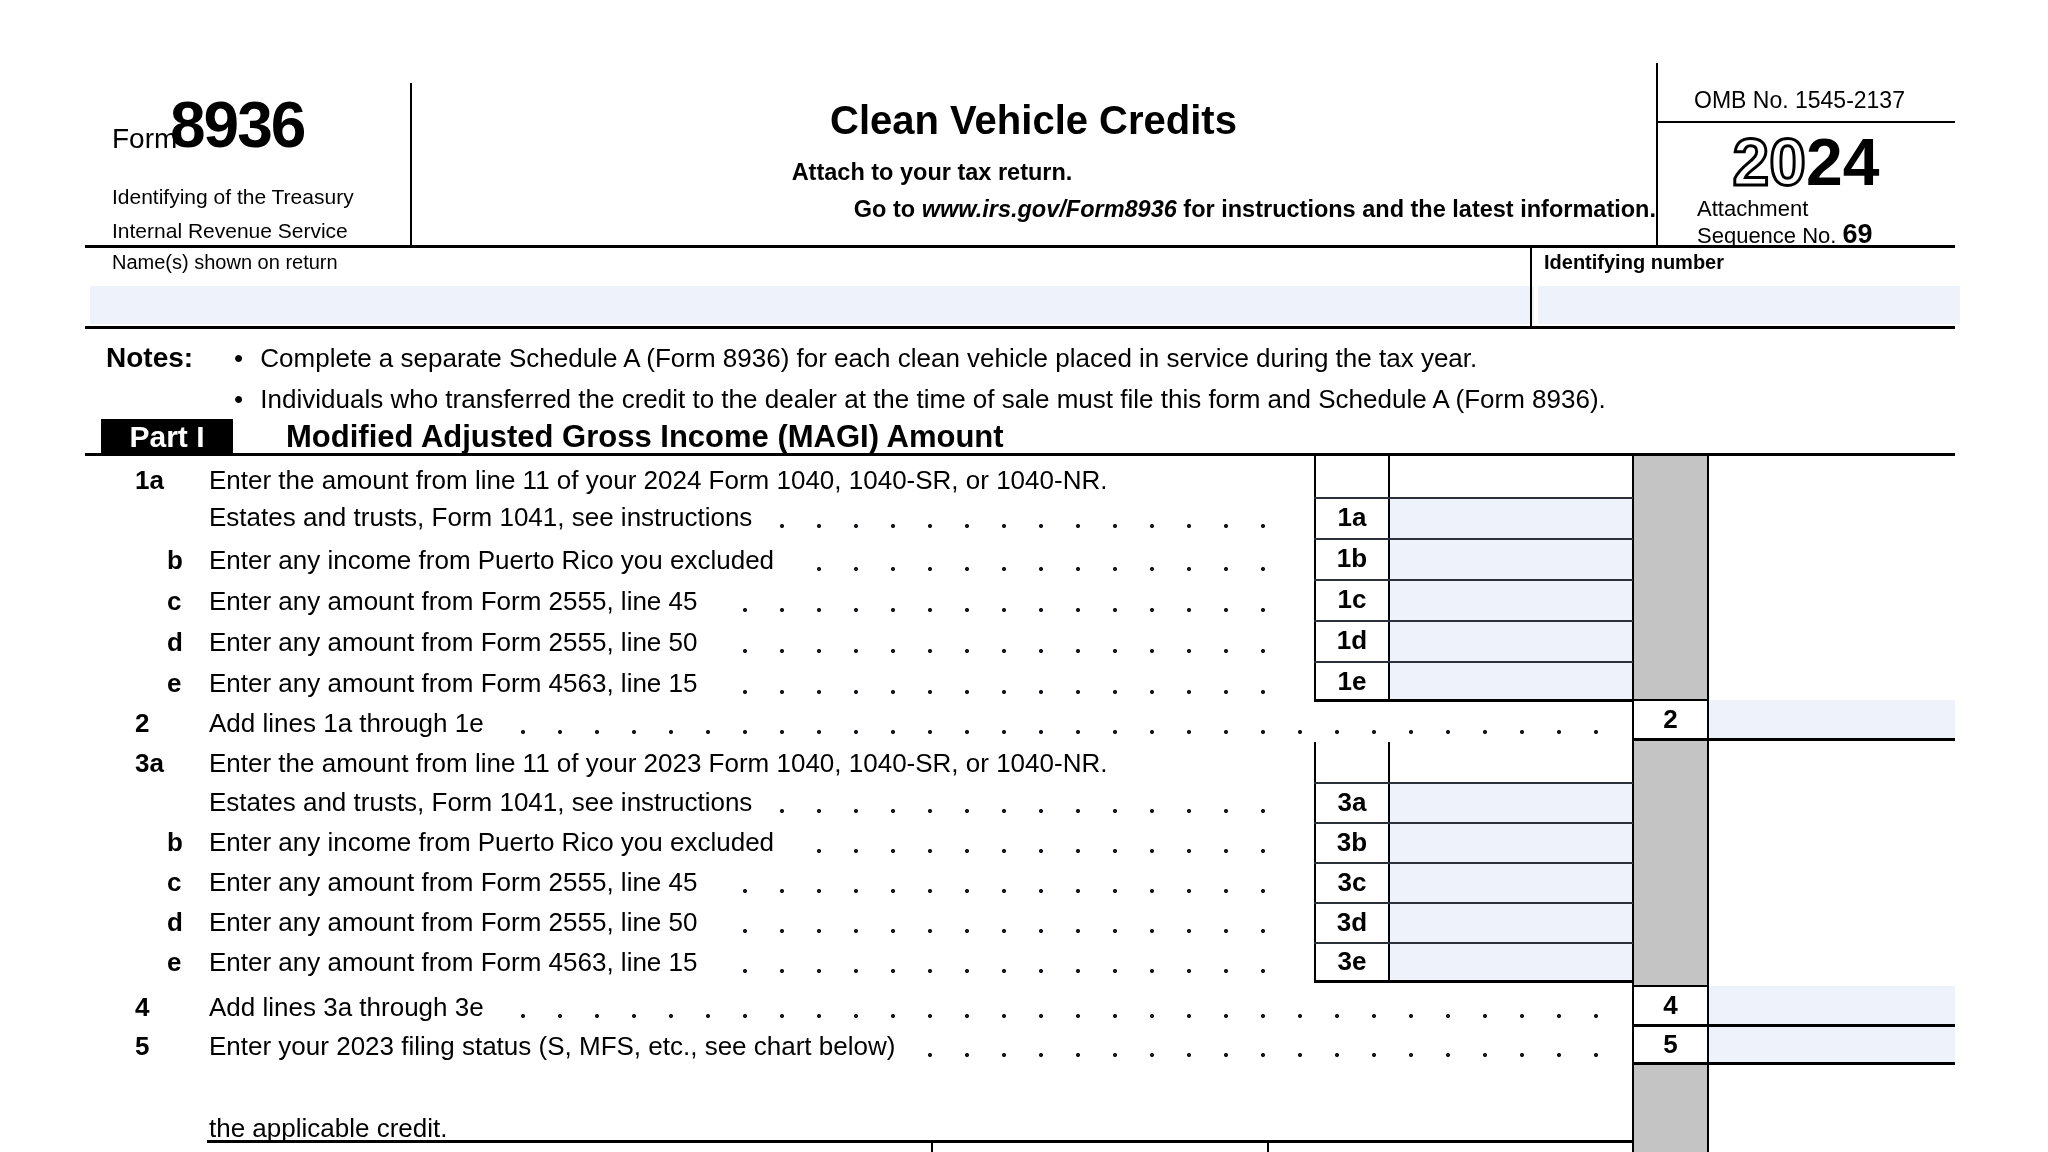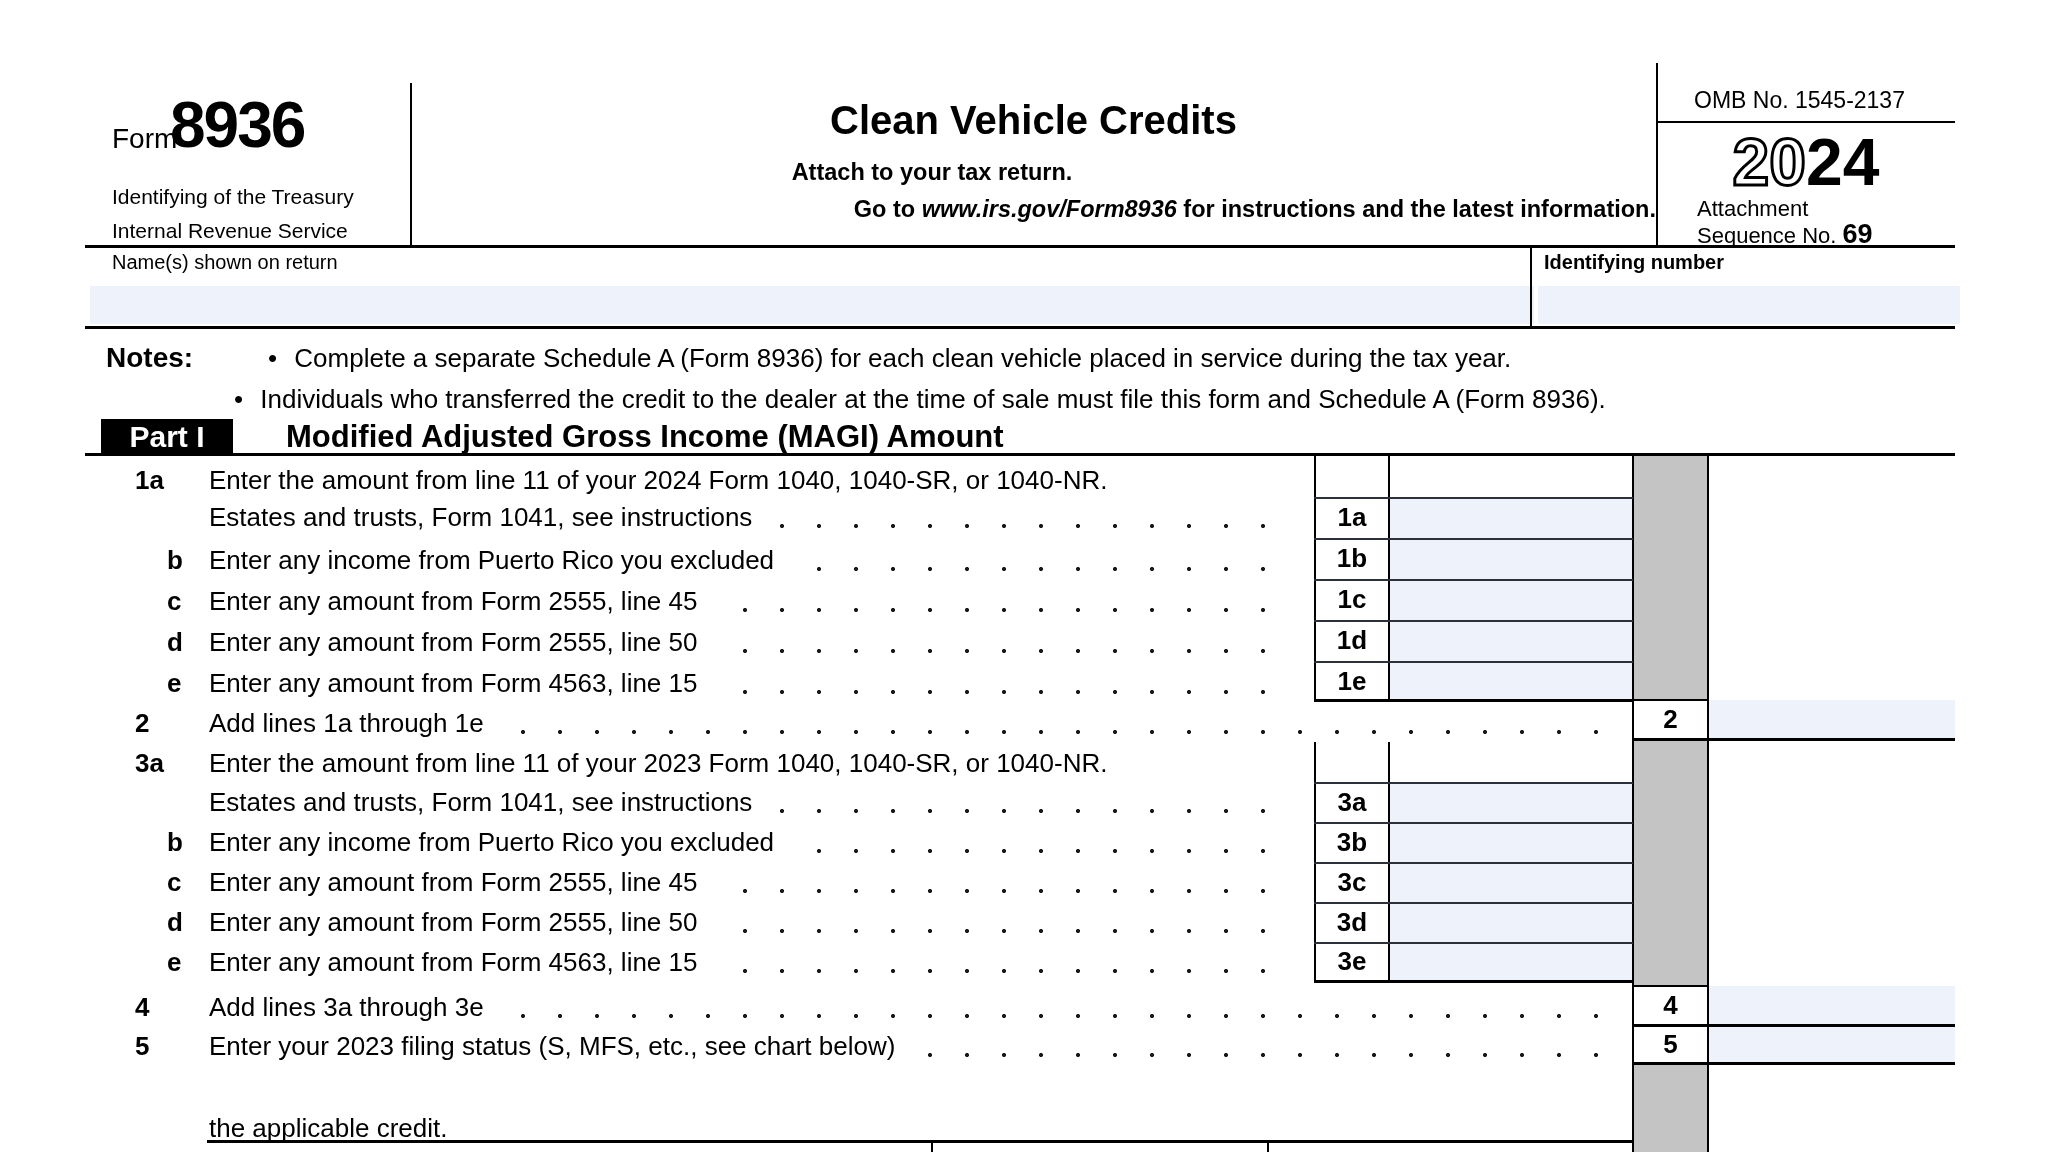--- a/index.html
+++ b/index.html
@@ -56,21 +56,21 @@
 
   <div class="hline" style="left:85px;top:245px;width:1870px;height:3px;"></div>
   <span class="abs" style="left:112px;top:250px;font-size:20px;line-height:25px;">Name(s) shown on return</span>
   <span class="abs bold" style="left:1544px;top:250px;font-size:20px;line-height:25px;">Identifying number</span>
   <div class="blue btxt" style="left:90px;top:286px;width:1436px;height:38px;padding-left:8px;"></div>
   <div class="blue btxt" style="left:1538px;top:286px;width:414px;height:38px;padding-left:8px;"></div>
   <div class="vline" style="left:1530px;top:246px;width:2px;height:81px;"></div>
   <div class="hline" style="left:85px;top:326px;width:1870px;height:3px;"></div>
 
   <span class="abs bold" style="left:106px;top:343px;font-size:28px;line-height:30px;">Notes:</span>
-  <div class="abs btxt" style="left:234px;top:343px;line-height:30px;margin-left:34px;">
+  <div class="abs btxt" style="left:234px;top:343px;line-height:30px;">
     <span>•</span>
     <span style="margin-left:10px;">Complete a separate Schedule A (Form 8936) for each clean vehicle placed in service during the tax year.</span>
   </div>
   <div class="abs btxt" style="left:234px;top:384px;line-height:30px;">
     <span>•</span>
     <span style="margin-left:10px;">Individuals who transferred the credit to the dealer at the time of sale must file this form and Schedule A (Form 8936).</span>
   </div>
 
   <div class="abs ctr bold" style="left:101px;top:419px;width:132px;height:35px;background:#000;color:#fff;font-size:30px;line-height:35px;">Part I</div>
   <span class="abs bold" style="left:286px;top:420px;font-size:31px;line-height:34px;white-space:nowrap;">Modified Adjusted Gross Income (MAGI) Amount</span>

